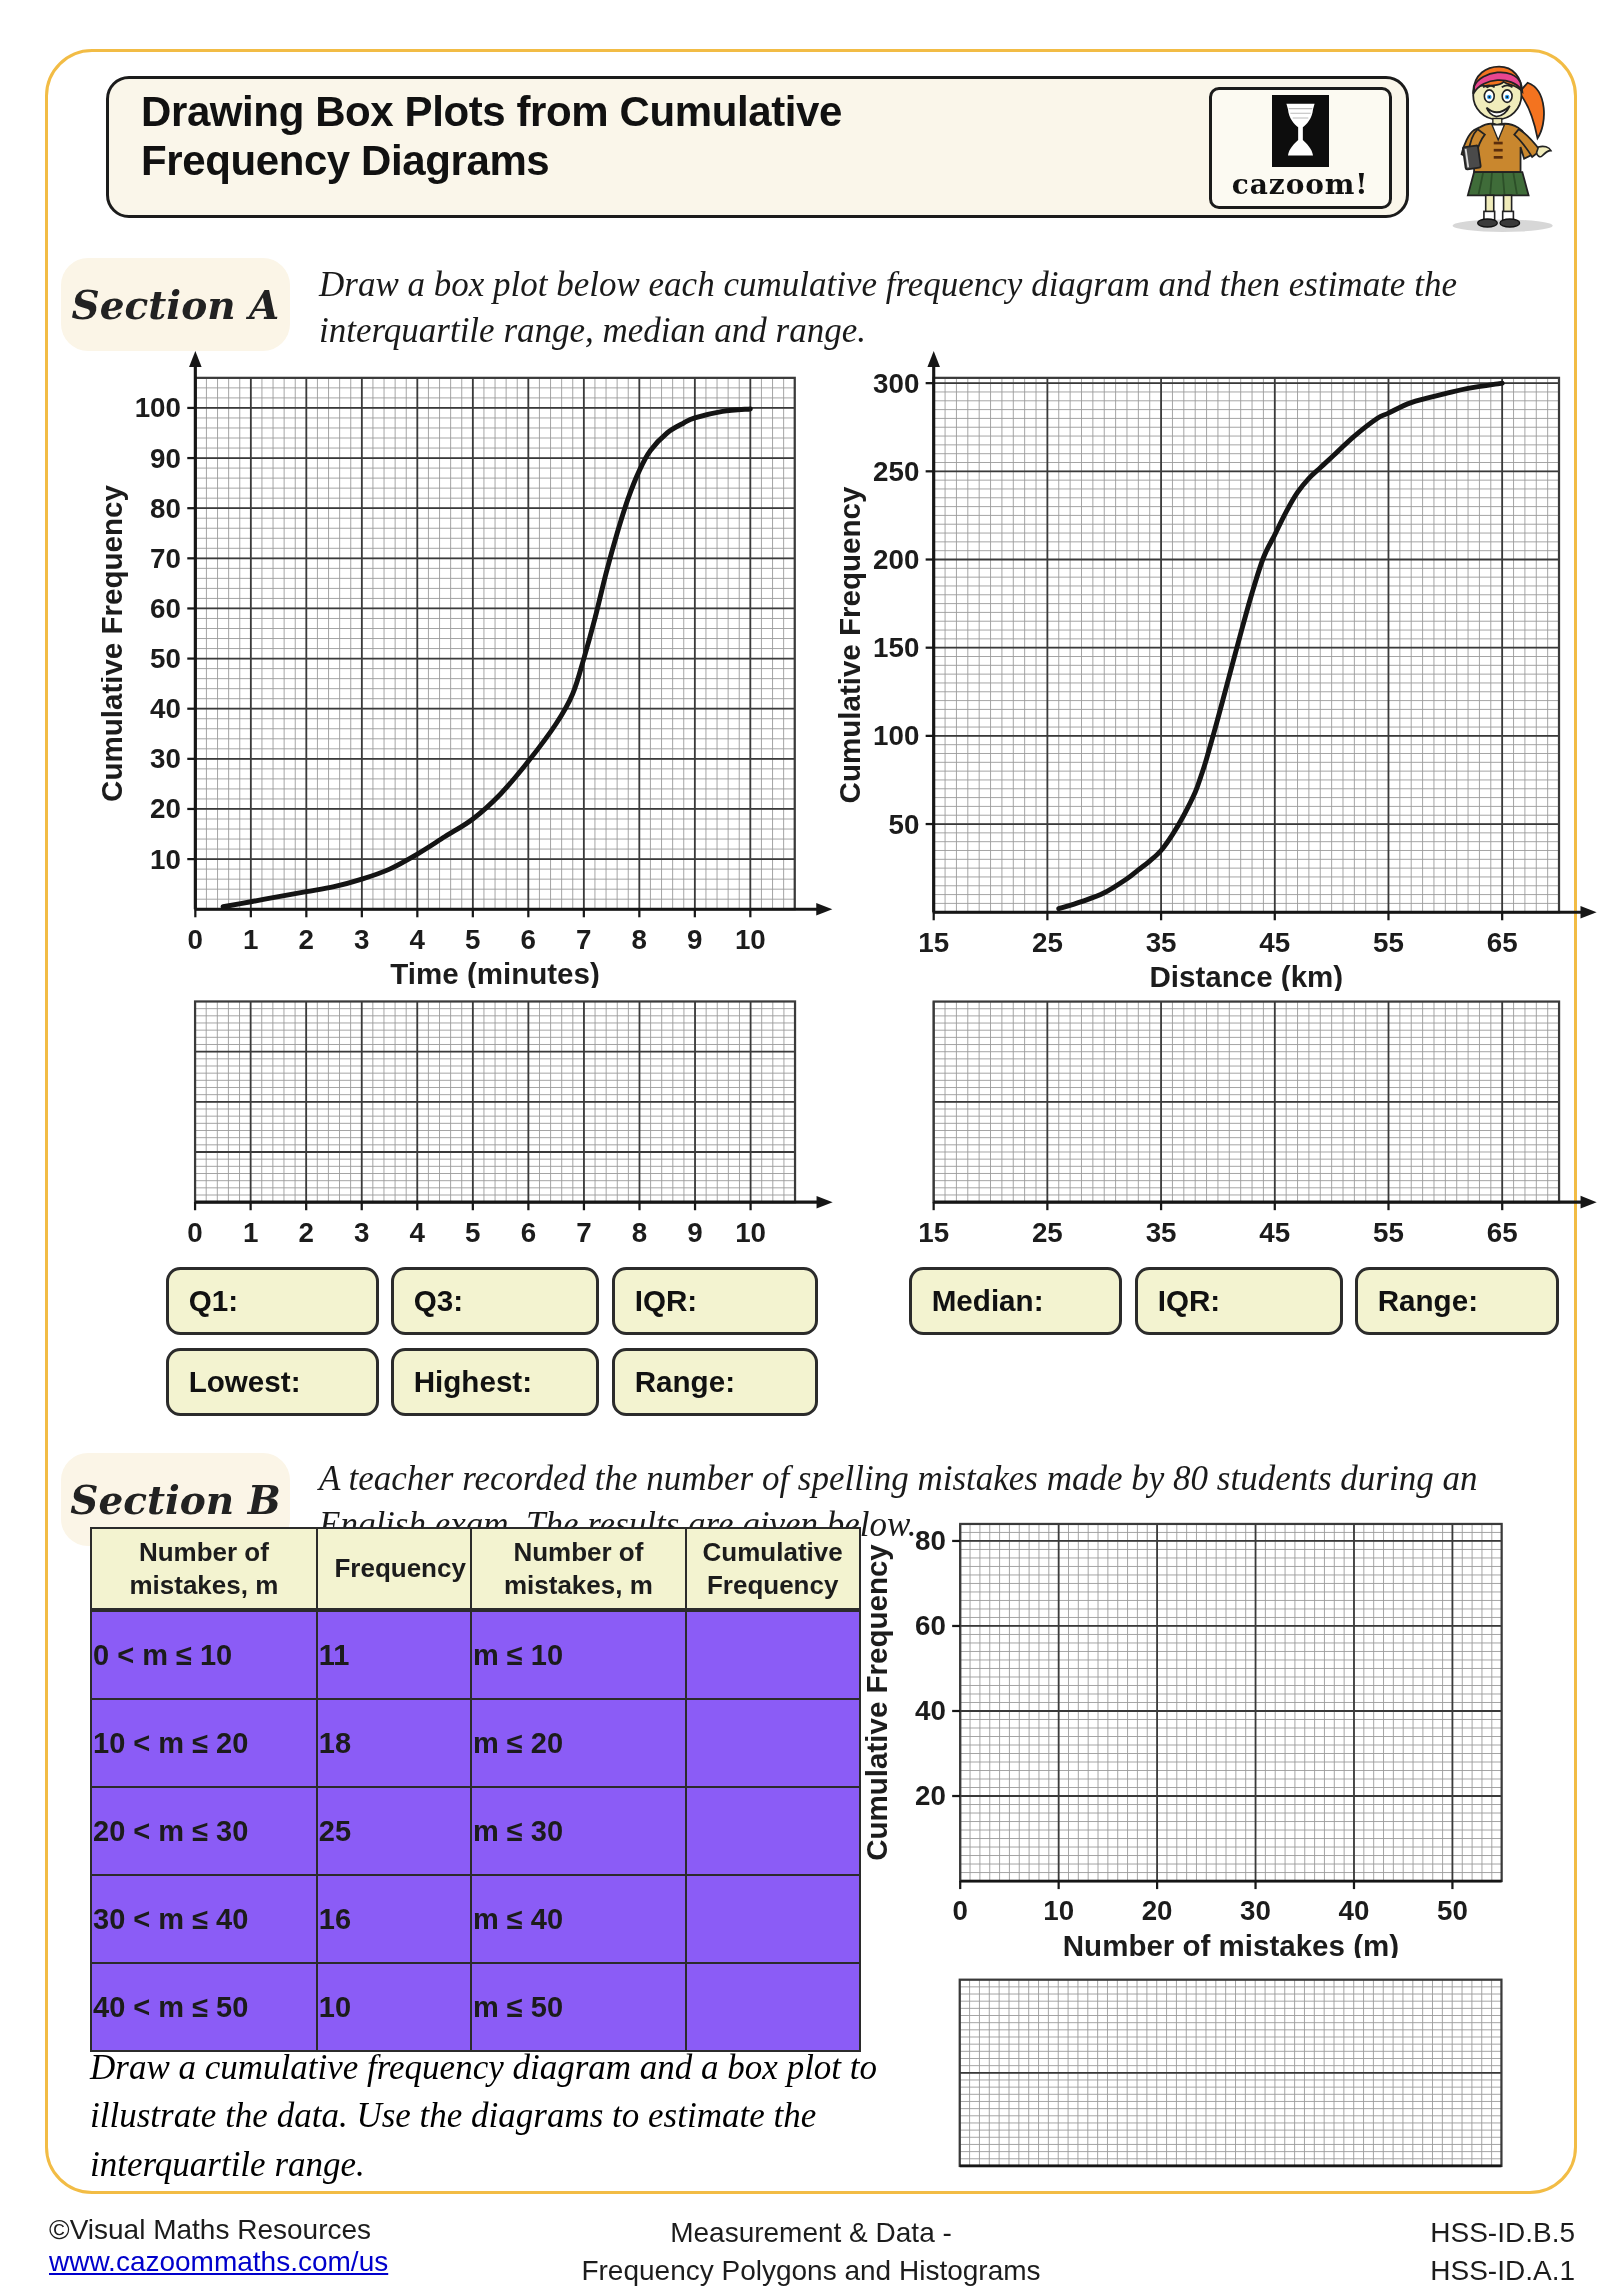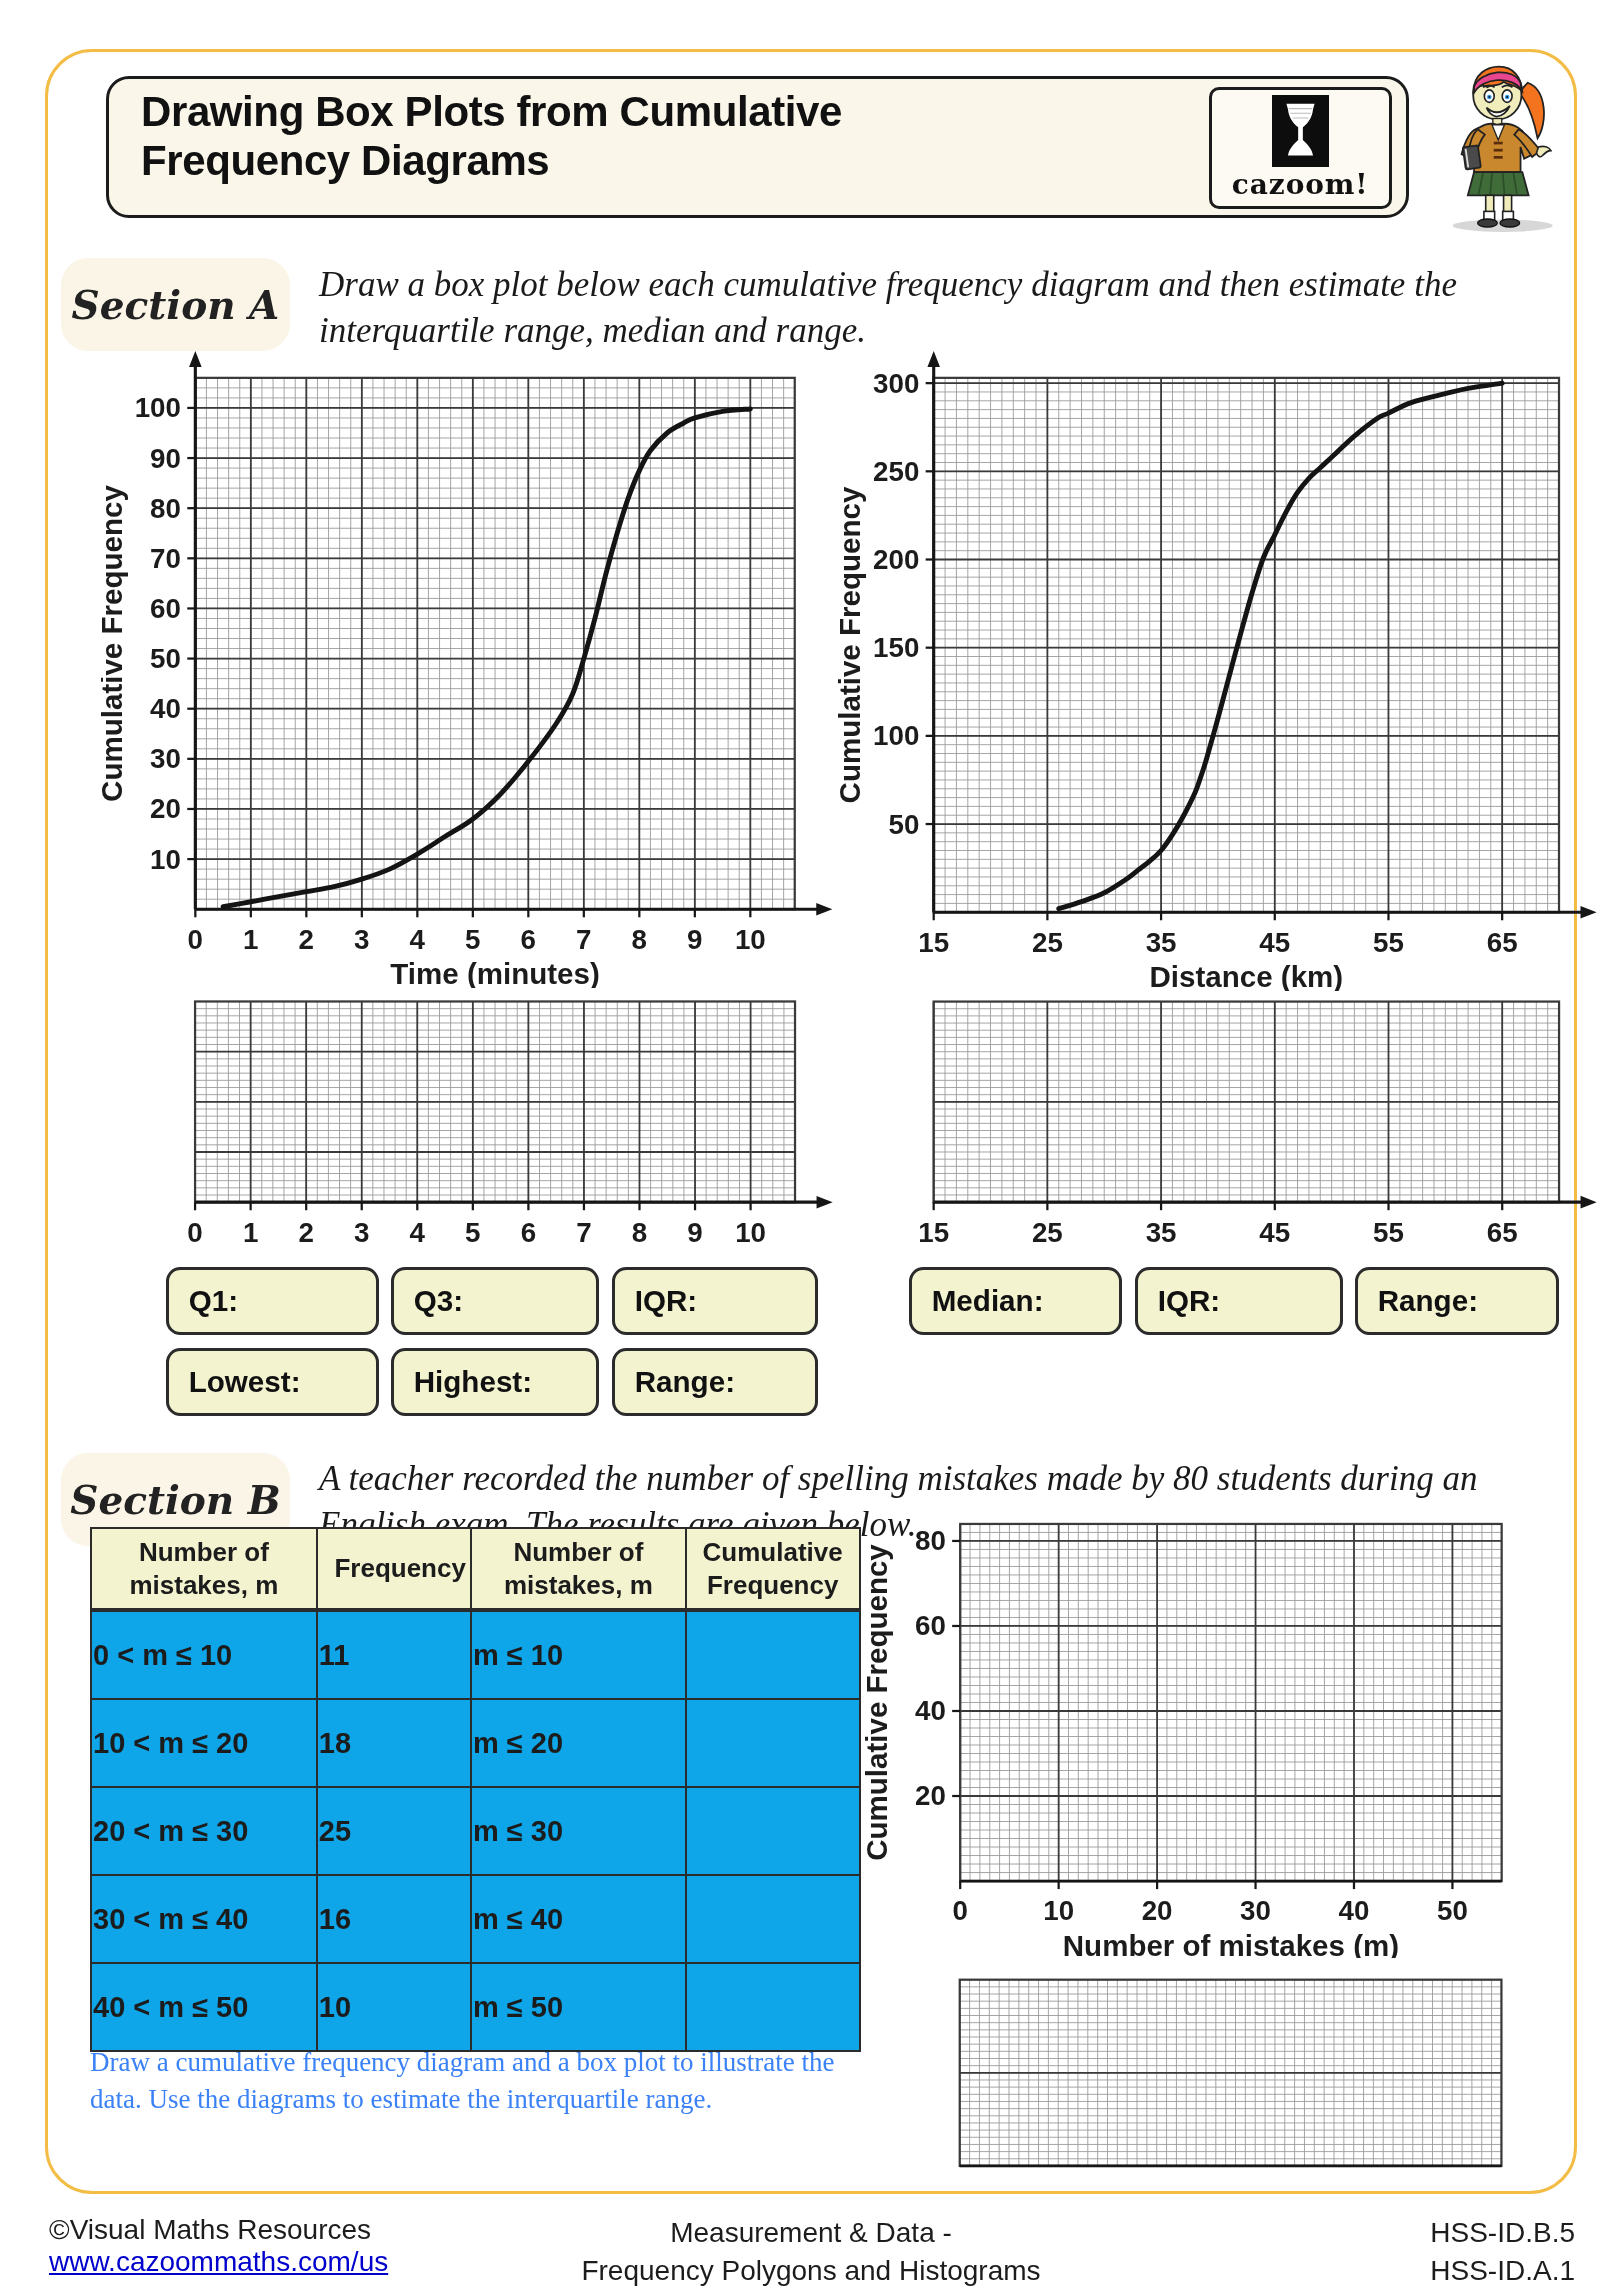--- a/index.html
+++ b/index.html
@@ -19,26 +19,26 @@
   .mascot{position:absolute;left:1433px;top:54px;}
   .section-label{position:absolute;width:229px;height:93px;background:#FBF5E7;border-radius:27px;
         display:flex;align-items:center;justify-content:center;
         font-family:"DejaVu Serif",serif;font-style:italic;font-weight:bold;font-size:39px;color:#222;}
   .instruction{position:absolute;font-family:"Liberation Serif",serif;font-style:italic;
         font-size:35px;line-height:1.32;color:#1a1a1a;}
   .chart-host{position:absolute;}
   .abox{position:absolute;height:68px;background:#F3F3D0;border:3.6px solid #2b2b2b;border-radius:14.3px;
         box-sizing:border-box;display:flex;align-items:center;padding-left:19.7px;
         font-weight:bold;font-size:29.6px;color:#111;}
-  table.wtable{position:absolute;border-collapse:collapse;background:#0ea5e9;}
+  table.wtable{position:absolute;border-collapse:collapse;background:#8b5cf6;}
   table.wtable th{background:#F3F3D0;font-weight:bold;font-size:26px;line-height:1.25;
         border:2.7px solid #2b2b2b;border-bottom:4.5px solid #2b2b2b;padding:7.2px 5.4px;text-align:center;}
   table.wtable td{border:2.7px solid #2b2b2b;font-weight:bold;font-size:29px;text-align:left;height:84px;}
-  .task-text{position:absolute;font-family:"Liberation Serif",serif;
-        font-size:27px;line-height:1.38;color:#3b82f6;}
+  .task-text{position:absolute;font-family:"Liberation Serif",serif;font-style:italic;
+        font-size:35px;line-height:1.38;color:#000000;}
   .footer-left{position:absolute;left:49px;top:2214px;font-size:28px;}
   .footer-link{color:#0000CC;text-decoration:underline;font-size:28px;}
   .footer-center{position:absolute;left:0;top:2214px;width:1622px;text-align:center;font-size:28px;line-height:1.35;}
   .footer-right{position:absolute;right:47px;top:2214px;text-align:right;font-size:28px;line-height:1.35;}
   svg text.tick{font-family:"Liberation Sans",sans-serif;font-weight:bold;font-size:31px;fill:#1c1c1c;}
   svg text.axlabel{font-family:"Liberation Sans",sans-serif;font-weight:bold;font-size:33px;fill:#1c1c1c;}
 </style>
 </head>
 <body>
 

